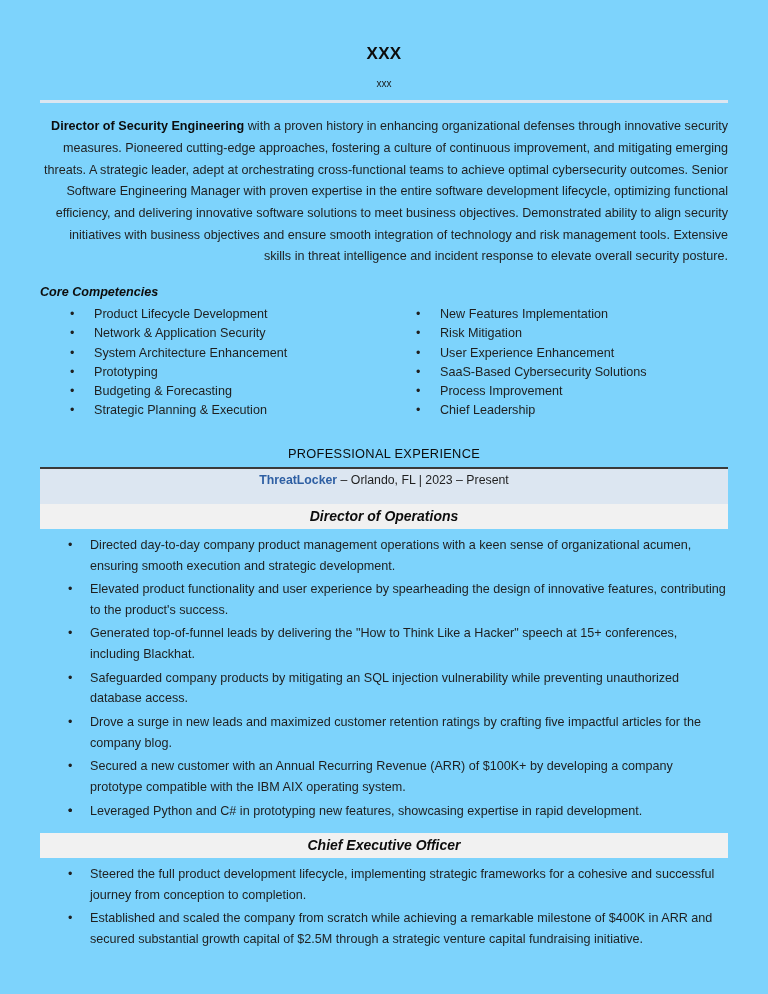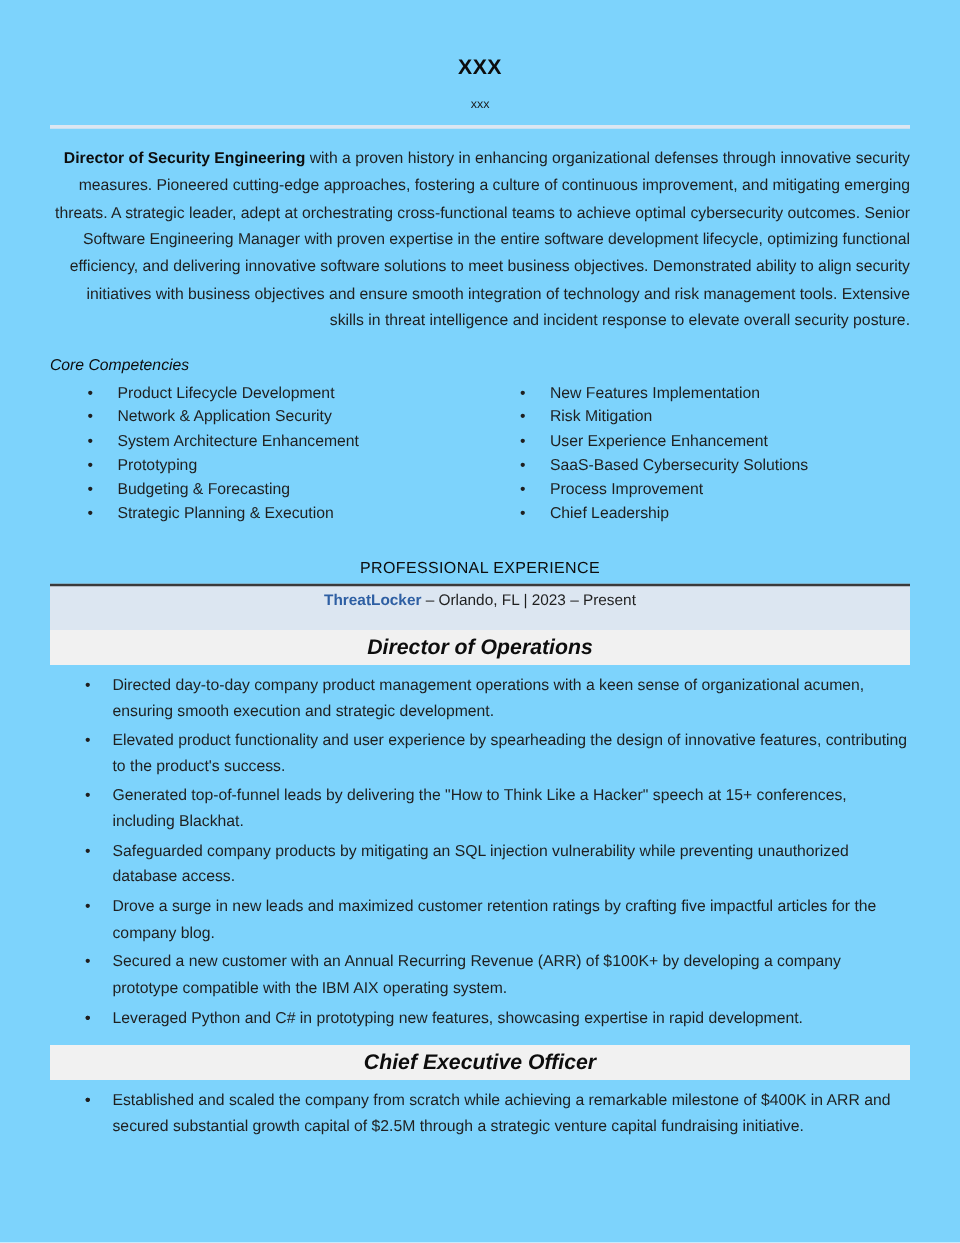--- a/index.html
+++ b/index.html
@@ -65,21 +65,21 @@
   .summary b {
     font-weight: bold;
     color: #0d0d0d;
   }
 
   
   .section-subtitle {
     margin-top: 17px;
     font-size: 12.6px;
     font-style: italic;
-    font-weight: normal;
+    font-weight: bold;
     color: #0d0d0d;
   }
   .comp-wrap {
     margin-top: 6px;
     display: flex;
     width: 100%;
   }
   .comp-col {
     width: 50%;
     box-sizing: border-box;
@@ -129,21 +129,21 @@
   .job-company-band .company {
     color: #2e5fa3;
     font-weight: bold;
   }
   .job-company-band .meta {
     color: #1f1f1f;
   }
   .job-title-band {
     background: #f1f1f1;
     text-align: center;
-    font-size: 17px;
+    font-size: 14px;
     line-height: 1.0;
     padding: 5px 0 6px 0;
     font-weight: bold;
     font-style: italic;
     color: #0d0d0d;
   }
 
   .bullets {
     margin-top: 6px;
     padding-left: 28px;
@@ -213,20 +213,20 @@
             <div class="bullet"><span class="dot">•</span><span>Drove a surge in new leads and maximized customer retention ratings by crafting five impactful articles for the company blog.</span></div>
             <div class="bullet"><span class="dot">•</span><span>Secured a new customer with an Annual Recurring Revenue (ARR) of $100K+ by developing a company prototype compatible with the IBM AIX operating system.</span></div>
             <div class="bullet"><span class="dot">•</span></div>
             <div class="bullet"><span class="dot">•</span><span>Leveraged Python and C# in prototyping new features, showcasing expertise in rapid development.</span></div>
           </div>
         </div>
         <div class="job-spacer"></div>
         <div class="job">
           <div class="job-title-band">Chief Executive Officer</div>
           <div class="bullets">
-            <div class="bullet"><span class="dot">•</span></div>
+            <div class="bullet"><span class="dot">•</span><span>Steered the full product development lifecycle, implementing strategic frameworks for a cohesive and successful journey from conception to completion.</span></div>
             <div class="bullet"><span class="dot">•</span><span>Established and scaled the company from scratch while achieving a remarkable milestone of $400K in ARR and secured substantial growth capital of $2.5M through a strategic venture capital fundraising initiative.</span></div>
           </div>
         </div>
       </div>
 
   </div>
 </div>
 
 </body></html>

